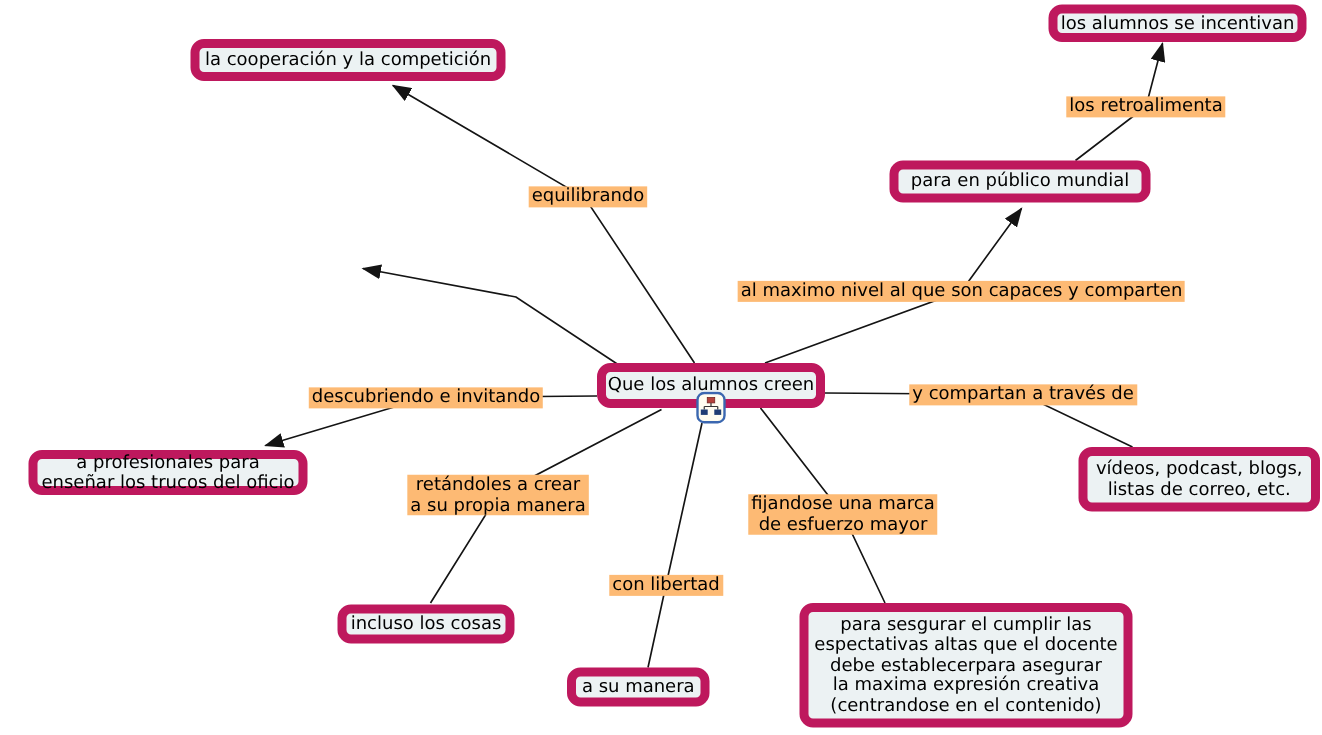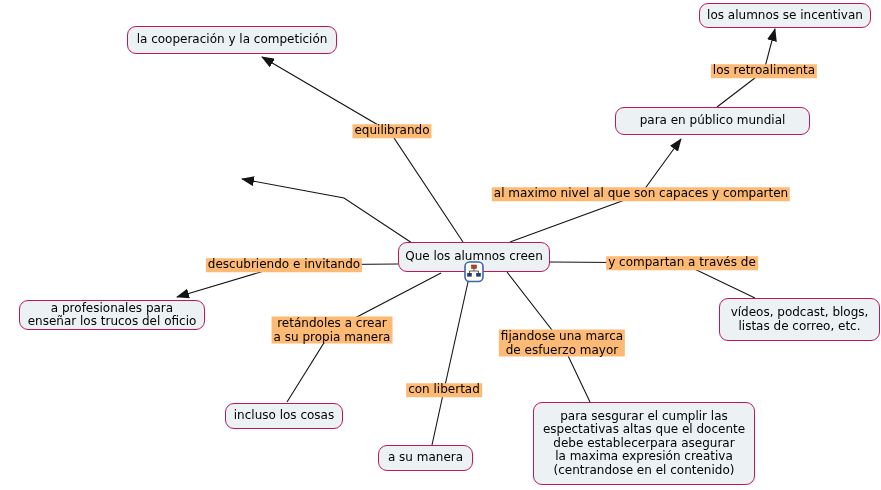--- a/index.html
+++ b/index.html
@@ -6,21 +6,21 @@
   .canvas{
     position:relative;width:881px;height:490px;background:#ffffff;
     font-family:"DejaVu Sans","Liberation Sans",sans-serif;
     font-size:12px;color:#000;overflow:hidden;
   }
   .wires{position:absolute;left:0;top:0;width:881px;height:490px;}
   .node{
     position:absolute;box-sizing:border-box;
     display:flex;align-items:center;justify-content:center;
     text-align:center;white-space:pre;line-height:13.5px;
-    background:#ecf2f3;border:1px solid #be185d;border-radius:9px;
+    background:#ecf2f3;border:6px solid #be185d;border-radius:9px;
     padding:2px 4px;cursor:default;
   }
   .lbl{
     position:absolute;transform:translate(-50%,-50%);
     text-align:center;white-space:pre;line-height:13.5px;
     background:#fdba74;padding:0 2px;cursor:default;
   }
   .cmap-icon{position:absolute;left:464px;top:261px;width:20px;height:22px;}
 </style>
 </head>
@@ -53,21 +53,21 @@
   <div class="lbl" style="left:284px;top:265px">descubriendo e invitando</div>
   <div class="lbl" style="left:332px;top:330px">retándoles a crear
 a su propia manera</div>
   <div class="lbl" style="left:444px;top:390px">con libertad</div>
   <div class="lbl" style="left:562px;top:343px">fijandose una marca
 de esfuerzo mayor</div>
   <div class="lbl" style="left:682px;top:263px">y compartan a través de</div>
 
   <div class="node" style="left:127px;top:26px;width:210px;height:28px">la cooperación y la competición</div>
   <div class="node" style="left:699px;top:3px;width:172px;height:25px">los alumnos se incentivan</div>
-  <div class="node" style="left:615px;top:107px;width:195px;height:28px">para en público mundial</div>
+  <div class="node" style="left:593px;top:107px;width:174px;height:28px">para en público mundial</div>
   <div class="node" style="left:719px;top:298px;width:161px;height:43px">vídeos, podcast, blogs,
 listas de correo, etc.</div>
   <div class="node" style="left:19px;top:300px;width:186px;height:30px">a profesionales para
 enseñar los trucos del oficio</div>
   <div class="node" style="left:225px;top:403px;width:118px;height:26px">incluso los cosas</div>
   <div class="node" style="left:378px;top:445px;width:95px;height:26px">a su manera</div>
   <div class="node" style="left:533px;top:402px;width:222px;height:83px">para sesgurar el cumplir las
 espectativas altas que el docente
 debe establecerpara asegurar
 la maxima expresión creativa

